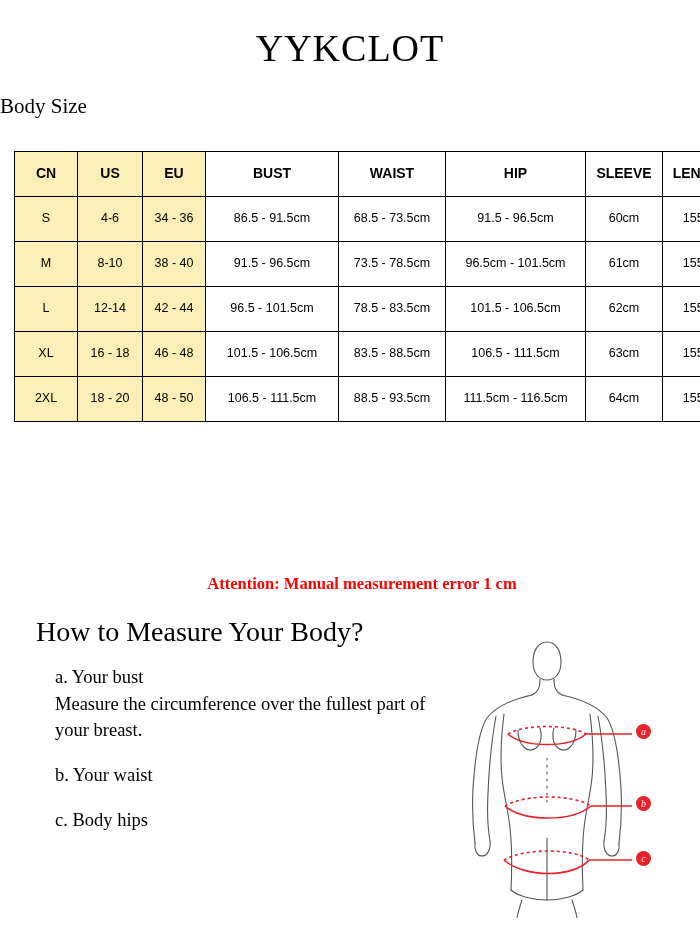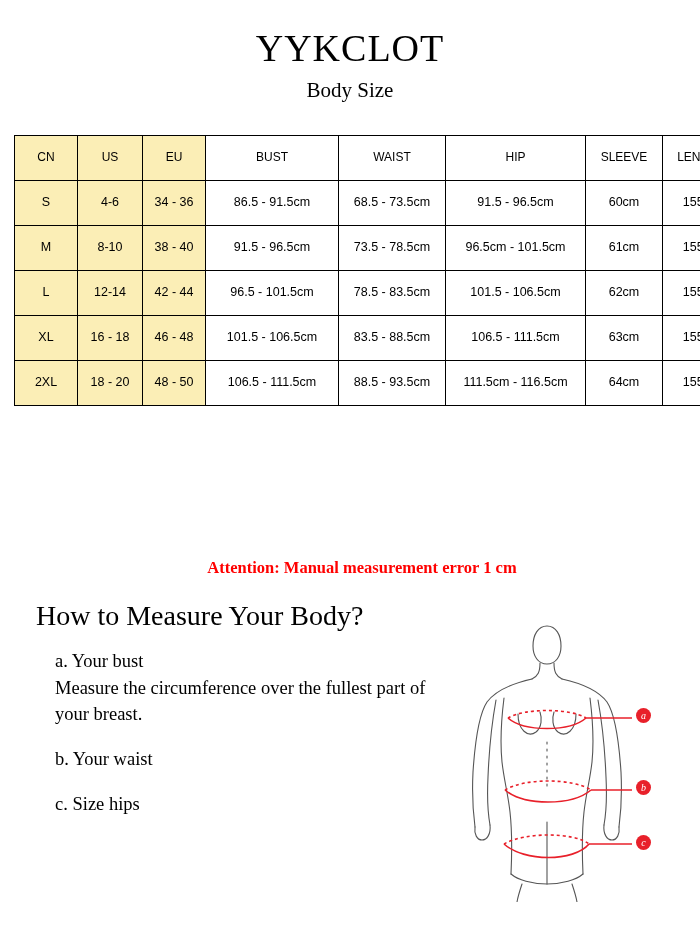--- a/index.html
+++ b/index.html
@@ -18,24 +18,24 @@
   .brand {
     text-align: center;
     font-family: "Liberation Serif", serif;
     font-size: 38px;
     letter-spacing: 1px;
     font-weight: 400;
     margin-top: 28px;
     line-height: 1.1;
   }
   .subtitle {
-    text-align: center;
+    text-align: left;
     font-family: "Liberation Serif", serif;
     font-size: 21px;
-    margin-top: 8px;
+    margin-top: 24px;
     font-weight: 400;
   }
 
   
   .table-wrap {
     margin: 32px auto 0 auto;
     width: 672px;
   }
   table.size-table {
     border-collapse: collapse;
@@ -47,22 +47,22 @@
   table.size-table td {
     border: 1px solid #000000;
     text-align: center;
     font-size: 12.5px;
     height: 40px;
     padding: 2px 3px;
     vertical-align: middle;
     line-height: 1.25;
   }
   table.size-table th {
-    font-weight: normal;
-    font-size: 12px;
+    font-weight: bold;
+    font-size: 14px;
   }
   .hl {
     background: #fbeeb6;
   }
   .col-cn { width: 56px; }
   .col-us { width: 58px; }
   .col-eu { width: 56px; }
   .col-bust { width: 126px; }
   .col-waist { width: 100px; }
   .col-hip { width: 133px; }
@@ -210,21 +210,21 @@
 
   <div class="measure-text">
     <div class="measure-block">
       <span class="lead">a. Your bust</span>
       <span>Measure the circumference over the fullest part of your breast.</span>
     </div>
     <div class="measure-block">
       <span class="lead">b. Your waist</span>
     </div>
     <div class="measure-block">
-      <span class="lead">c. Size hips</span>
+      <span class="lead">c. Body hips</span>
     </div>
   </div>
 
   <div class="figure">
     <svg width="220" height="280" viewBox="0 0 220 280">
       <g fill="none" stroke="#555555" stroke-width="1.1" stroke-linecap="round">
 
         <path d="M95 4 C86 4 81 13 81 24 C81 34 86 42 95 42 C104 42 109 34 109 24 C109 13 104 4 95 4 Z"></path>
 
         <path d="M88 41 C88 50 86 54 80 57"></path>

